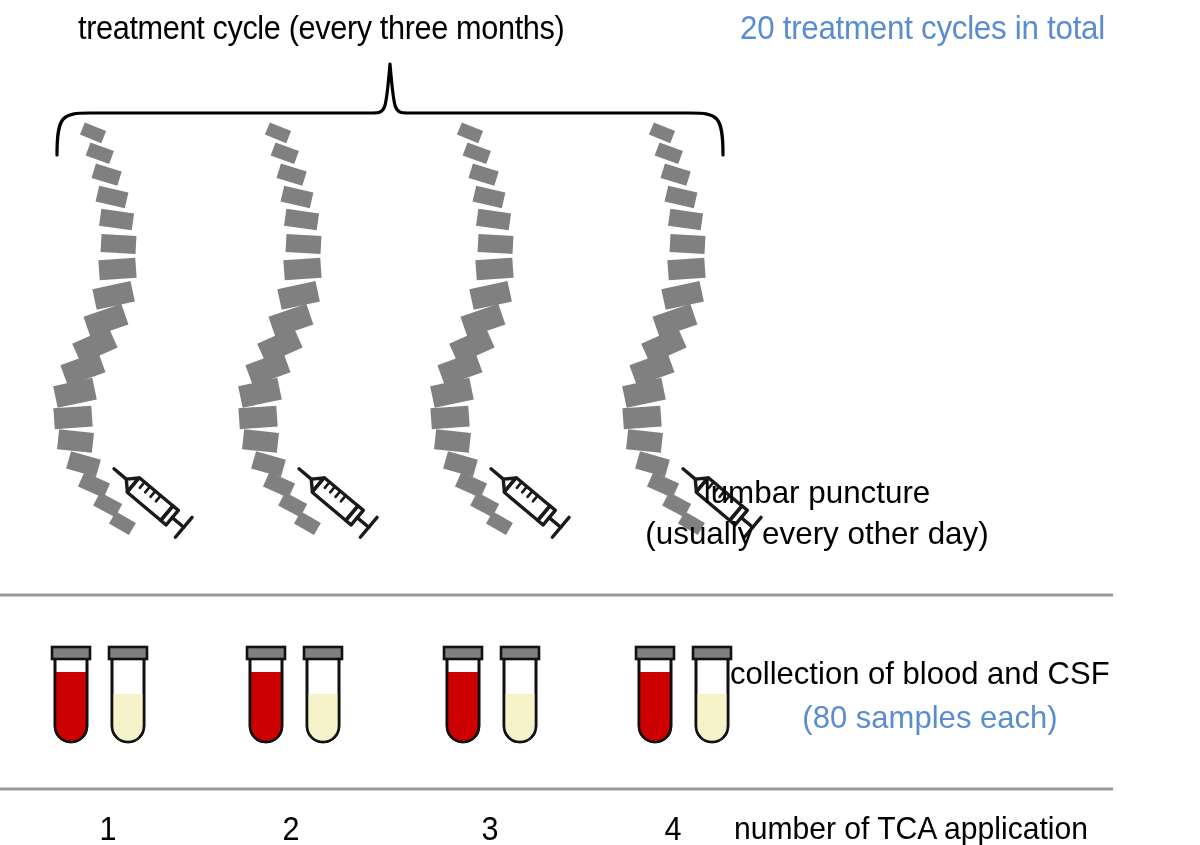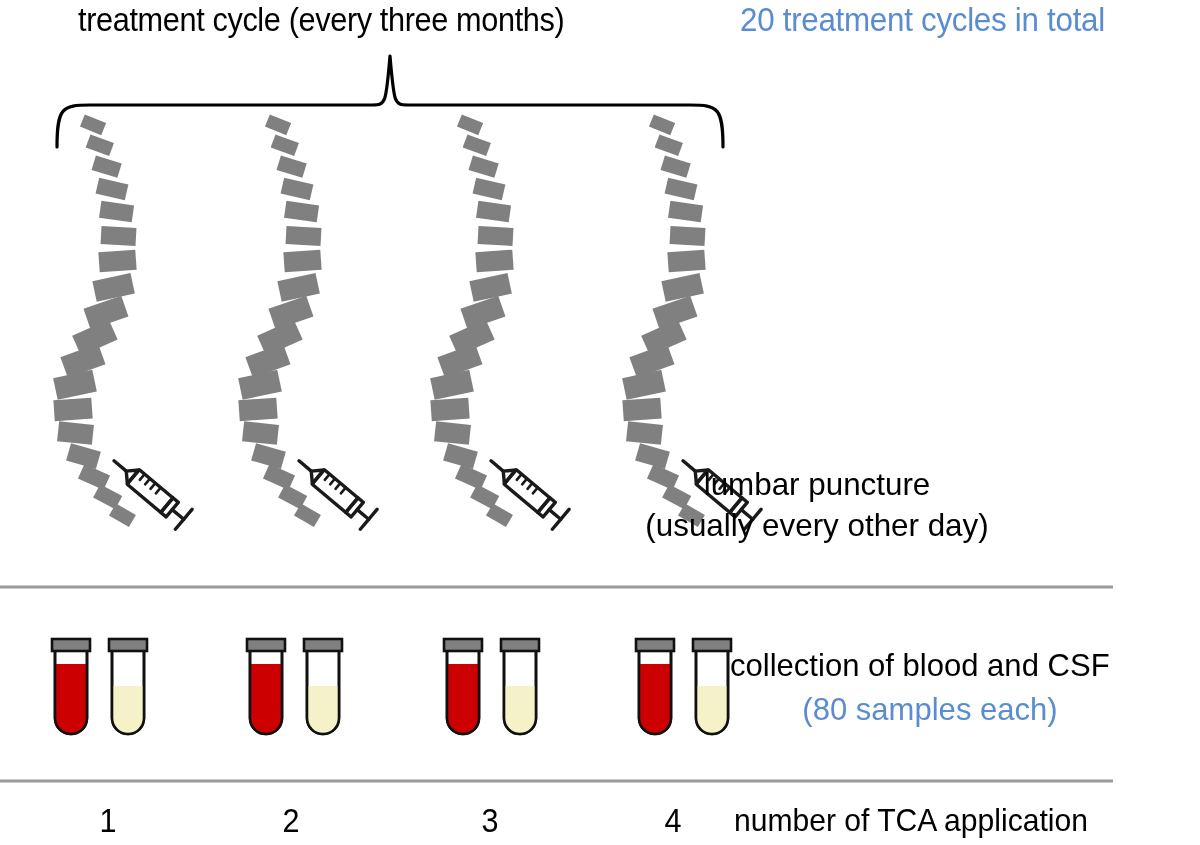--- a/index.html
+++ b/index.html
@@ -1,20 +1,20 @@
 <!DOCTYPE html>
 <html><head>
 <meta charset="utf-8">
 <style>
   html,body{margin:0;padding:0;background:#ffffff;}
   body{
     width:1200px;height:845px;position:relative;overflow:hidden;
     font-family:"Liberation Sans", sans-serif;color:#000;
   }
-  #stage{position:absolute;left:0;top:4px;width:1200px;height:633px;}
+  #stage{position:absolute;left:0;top:12px;width:1200px;height:633px;}
 
   .txt{position:absolute;white-space:nowrap;font-family:"Liberation Sans",sans-serif;}
 
   #hdr-cycle{
     left:78px; top:-3px; font-size:33px; letter-spacing:-0.4px;
     transform:scaleX(0.93); transform-origin:left top;
   }
   #hdr-total{
     left:740px; top:-3px; font-size:33px; letter-spacing:-0.3px;
     transform:scaleX(0.95); transform-origin:left top;

